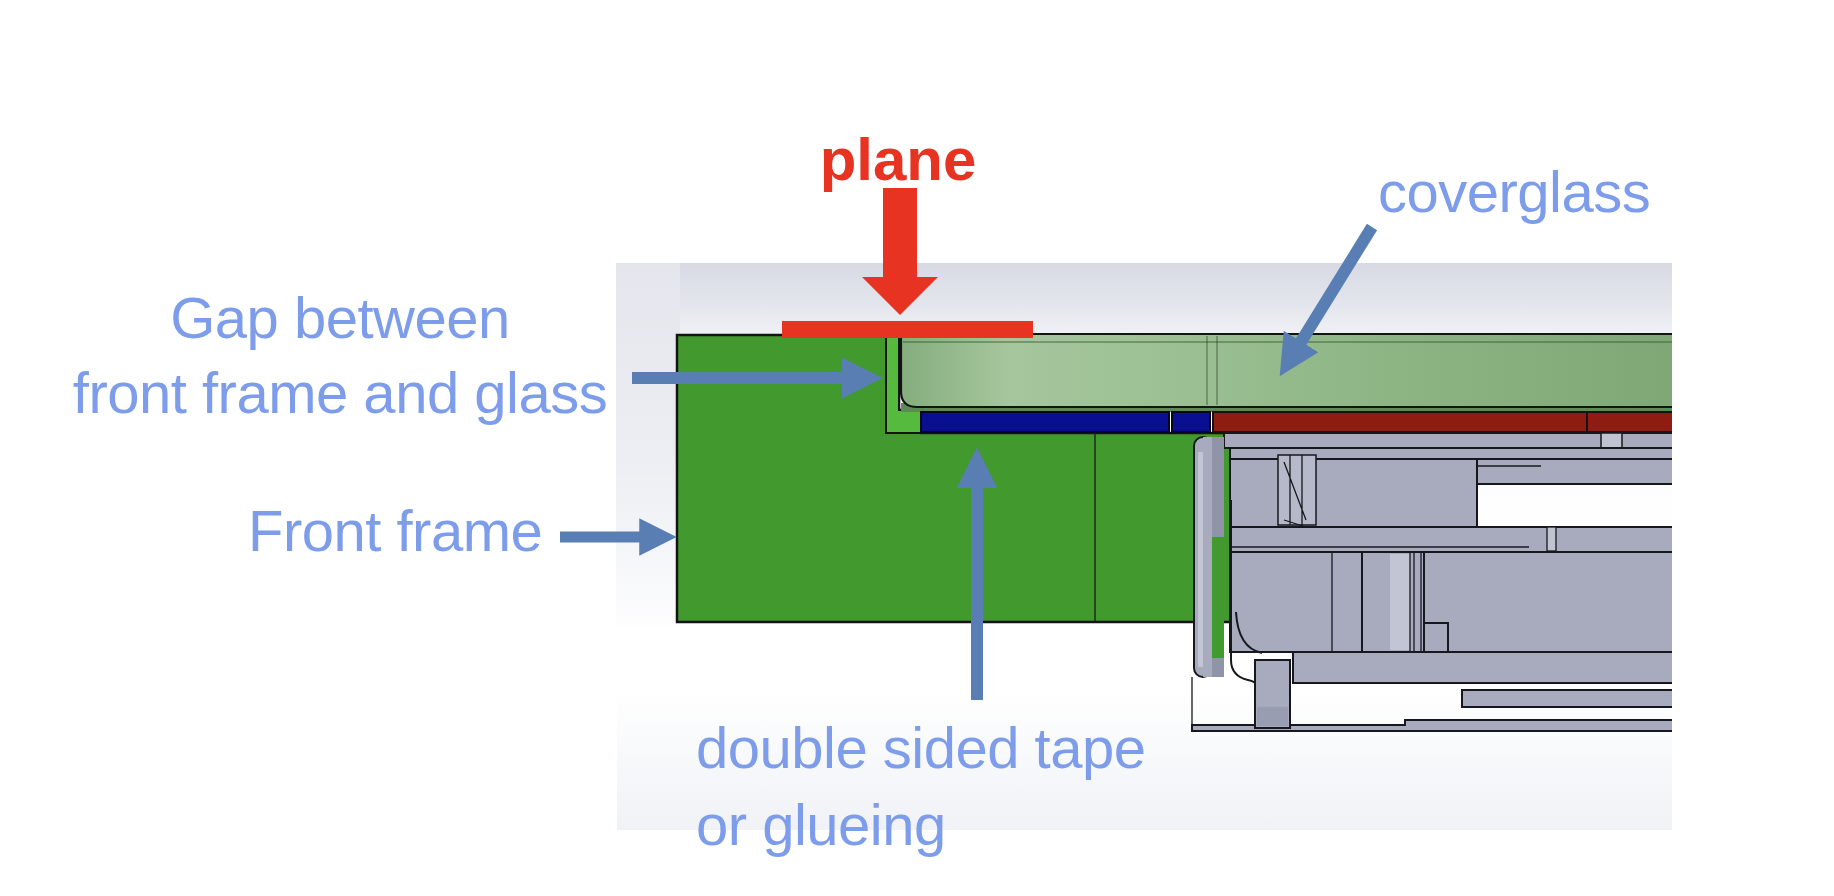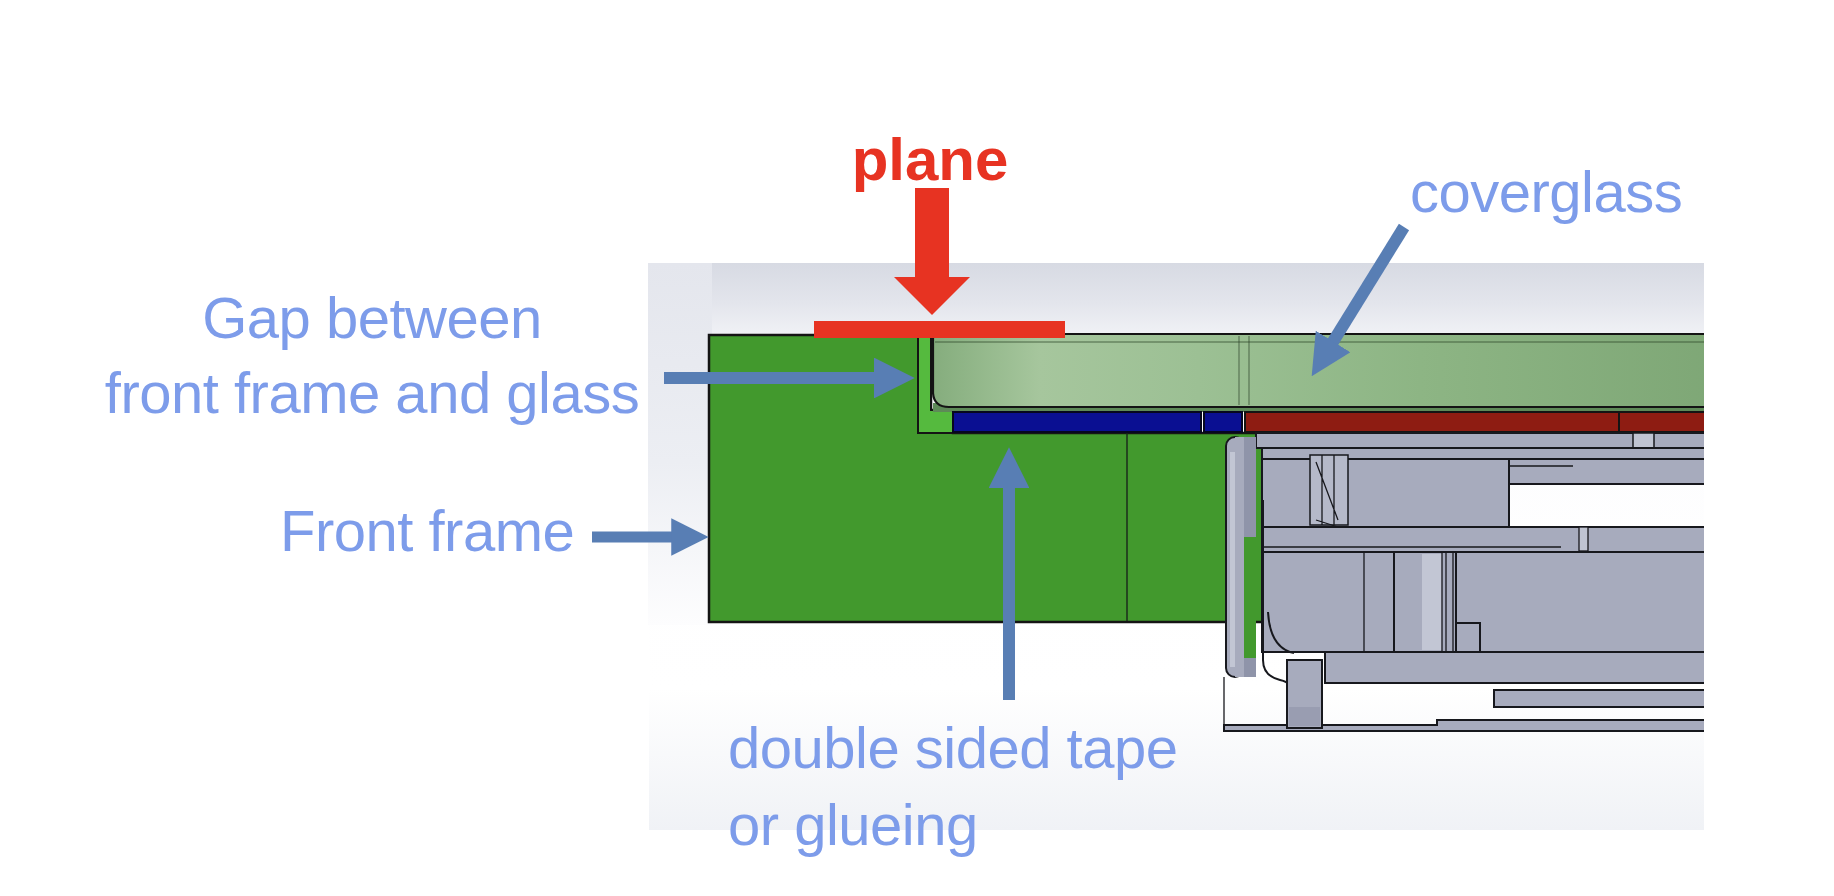--- a/index.html
+++ b/index.html
@@ -1,17 +1,17 @@
 <!DOCTYPE html>
 <html><head>
 <meta charset="utf-8">
 <style>
   html,body{margin:0;padding:0;background:#ffffff;}
   .stage{position:relative;width:1672px;height:896px;background:#ffffff;overflow:hidden;
-         font-family:"Liberation Sans", sans-serif;padding-left:32px;}
+         font-family:"Liberation Sans", sans-serif;}
   svg{display:block;}
   .lbl{font-family:"Liberation Sans", sans-serif;font-size:58px;letter-spacing:-0.5px;}
   .lbl-red{font-family:"Liberation Sans", sans-serif;font-size:60px;font-weight:bold;}
   .gy{fill:#A7ABBD;stroke:#17181D;stroke-width:2;}
   .gy-light{fill:#C2C6D4;stroke:none;}
   .gy-mid{fill:#B5B9C9;stroke:#17181D;stroke-width:1.5;}
   .gy-line{fill:none;stroke:#17181D;stroke-width:1.3;}
   .gy-edge{fill:none;stroke:#17181D;stroke-width:2;}
 </style>
 </head>

